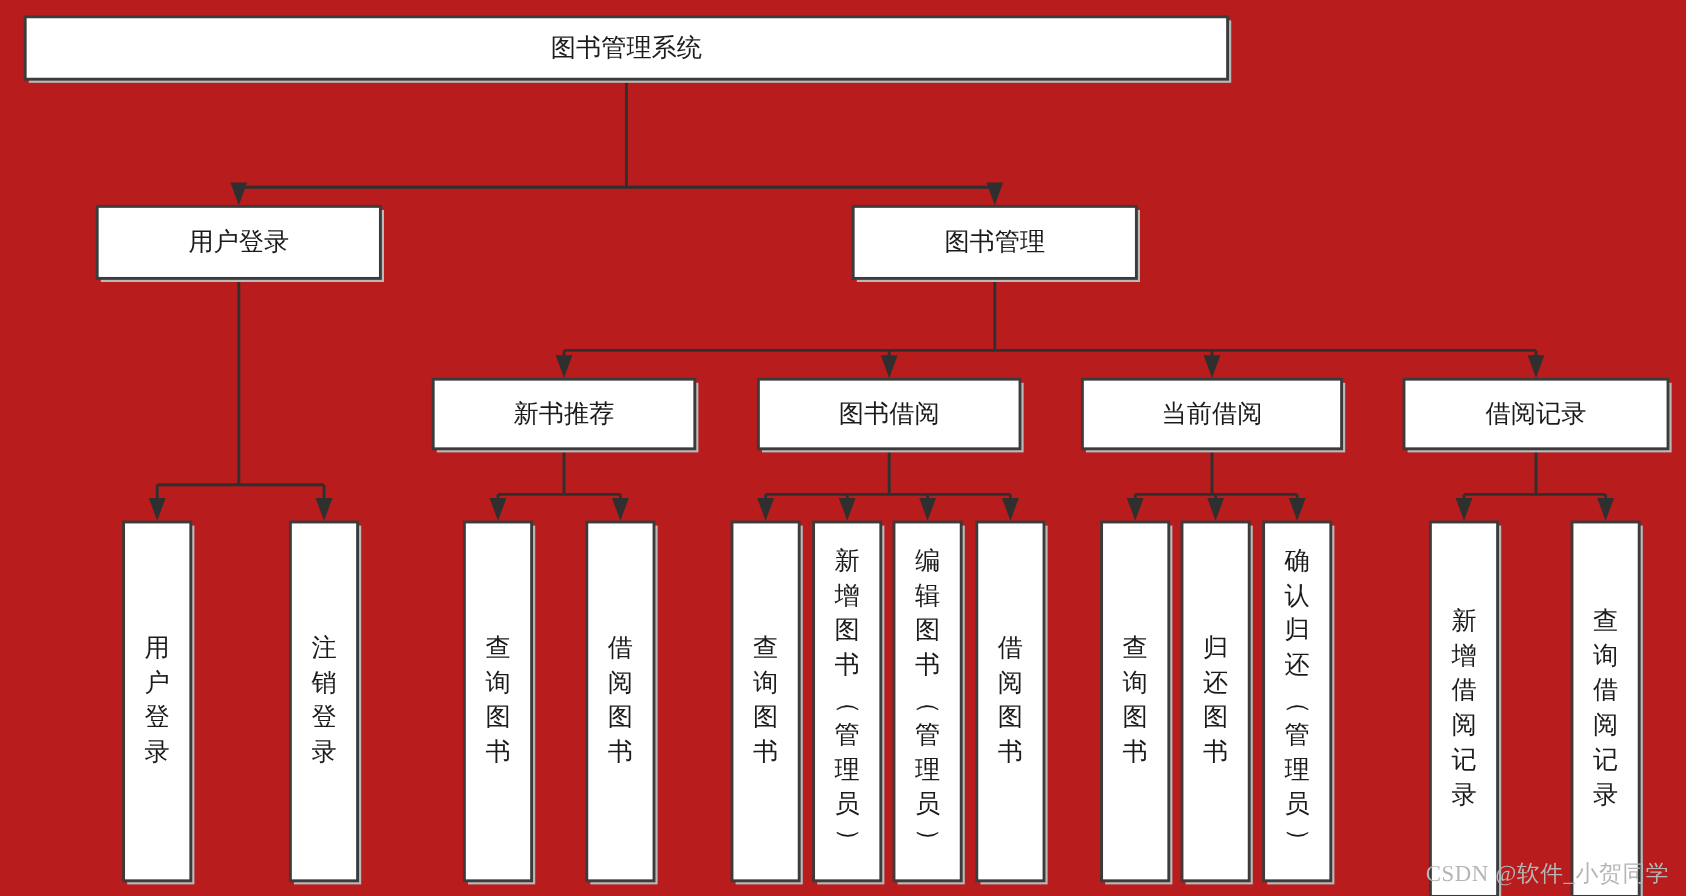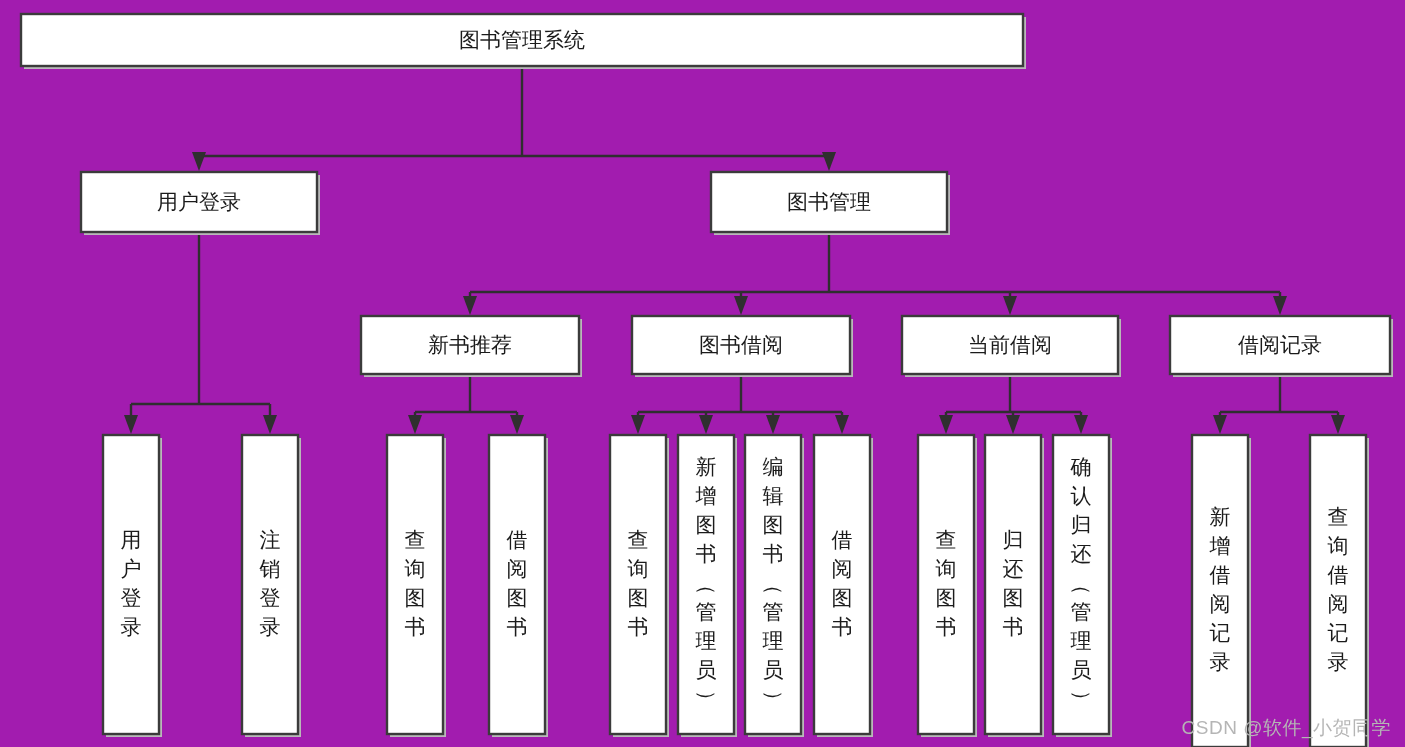--- a/index.html
+++ b/index.html
@@ -8,21 +8,21 @@
     background: #ffffff;
   }
   body {
     font-family: "Liberation Sans", "DejaVu Sans", sans-serif;
   }
   #diagram-root {
     position: relative;
     width: 1405px;
     height: 747px;
     overflow: hidden;
-    background: #a21caf;
+    background: #b91c1c;
   }
   svg#tree-svg {
     position: absolute;
     left: 0;
     top: 0;
     width: 1405px;
     height: 747px;
   }
   .node-box {
     fill: #ffffff;
@@ -54,21 +54,21 @@
     font-size: 21px;
     fill: #1b1b1b;
     text-anchor: middle;
     dominant-baseline: middle;
     white-space: pre;
   }
   .watermark {
     position: absolute;
     right: 14px;
     bottom: 6px;
-    font-family: Liberation Sans, sans-serif;
+    font-family: Liberation Serif, serif;
     font-size: 19px;
     color: #b5b5b5;
     letter-spacing: 0.5px;
     pointer-events: none;
     user-select: none;
     margin-top: 20px;
   }
 </style>
 </head>
 <body>

